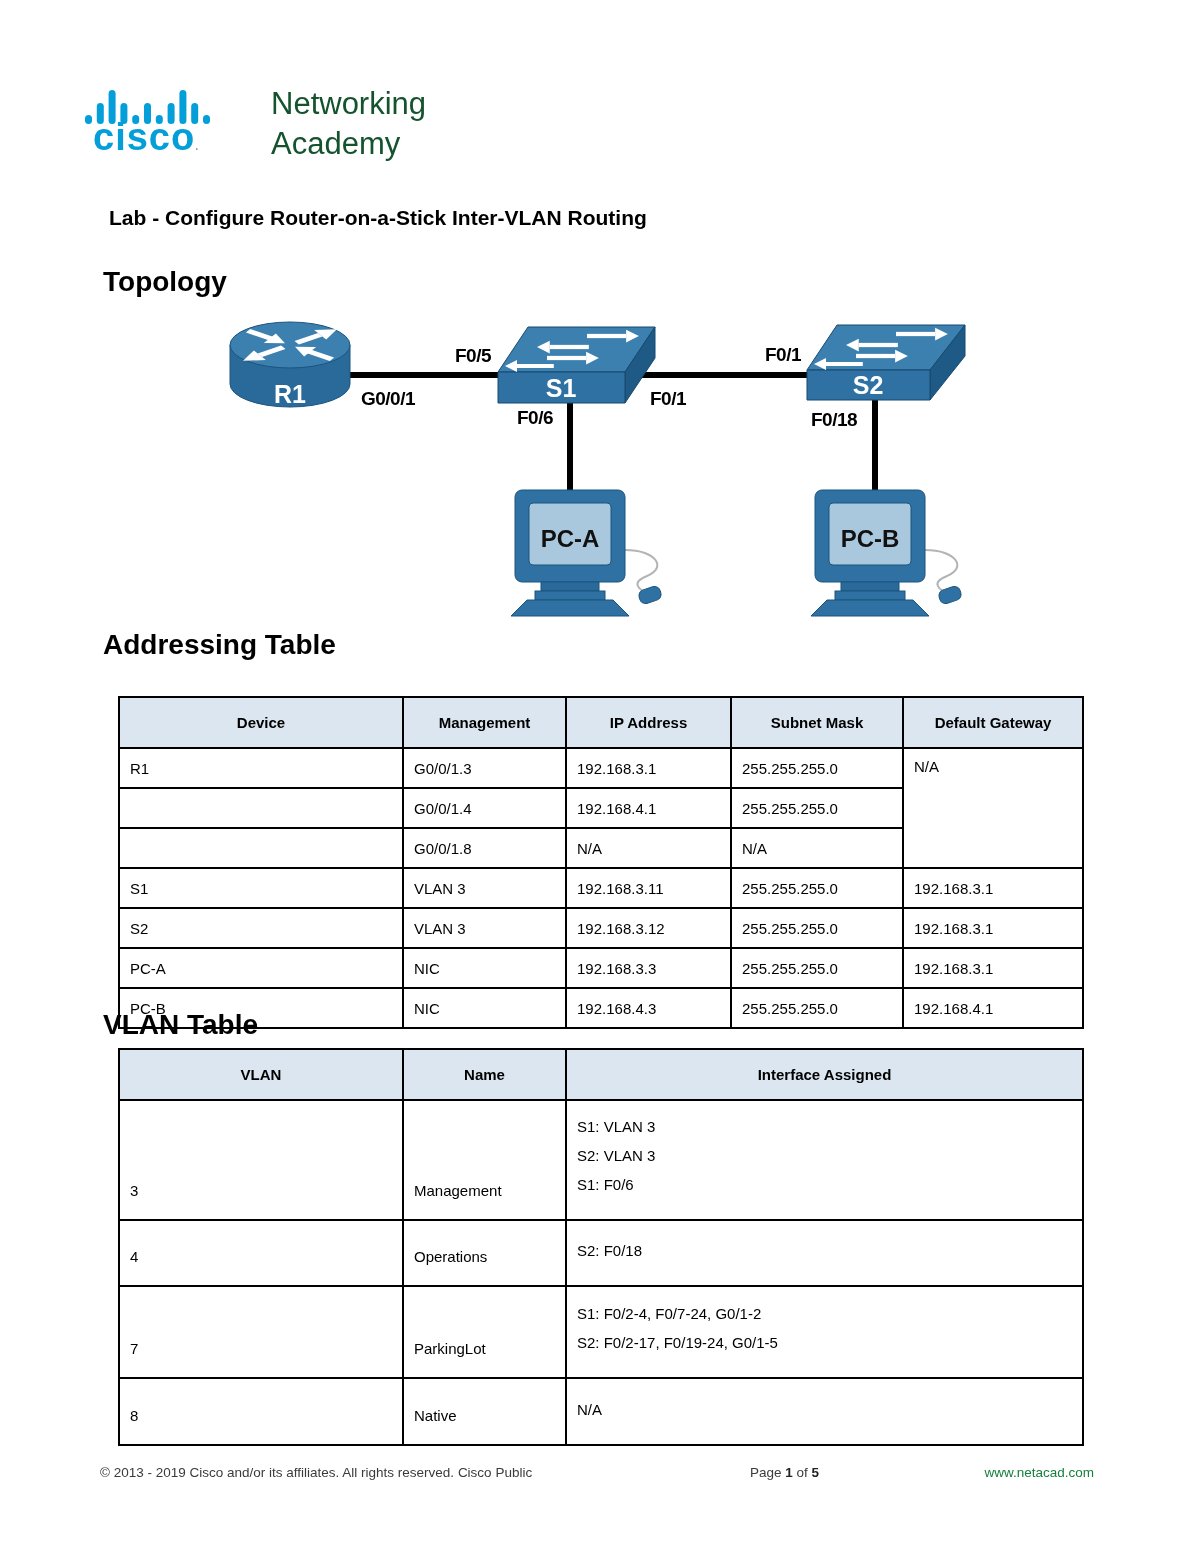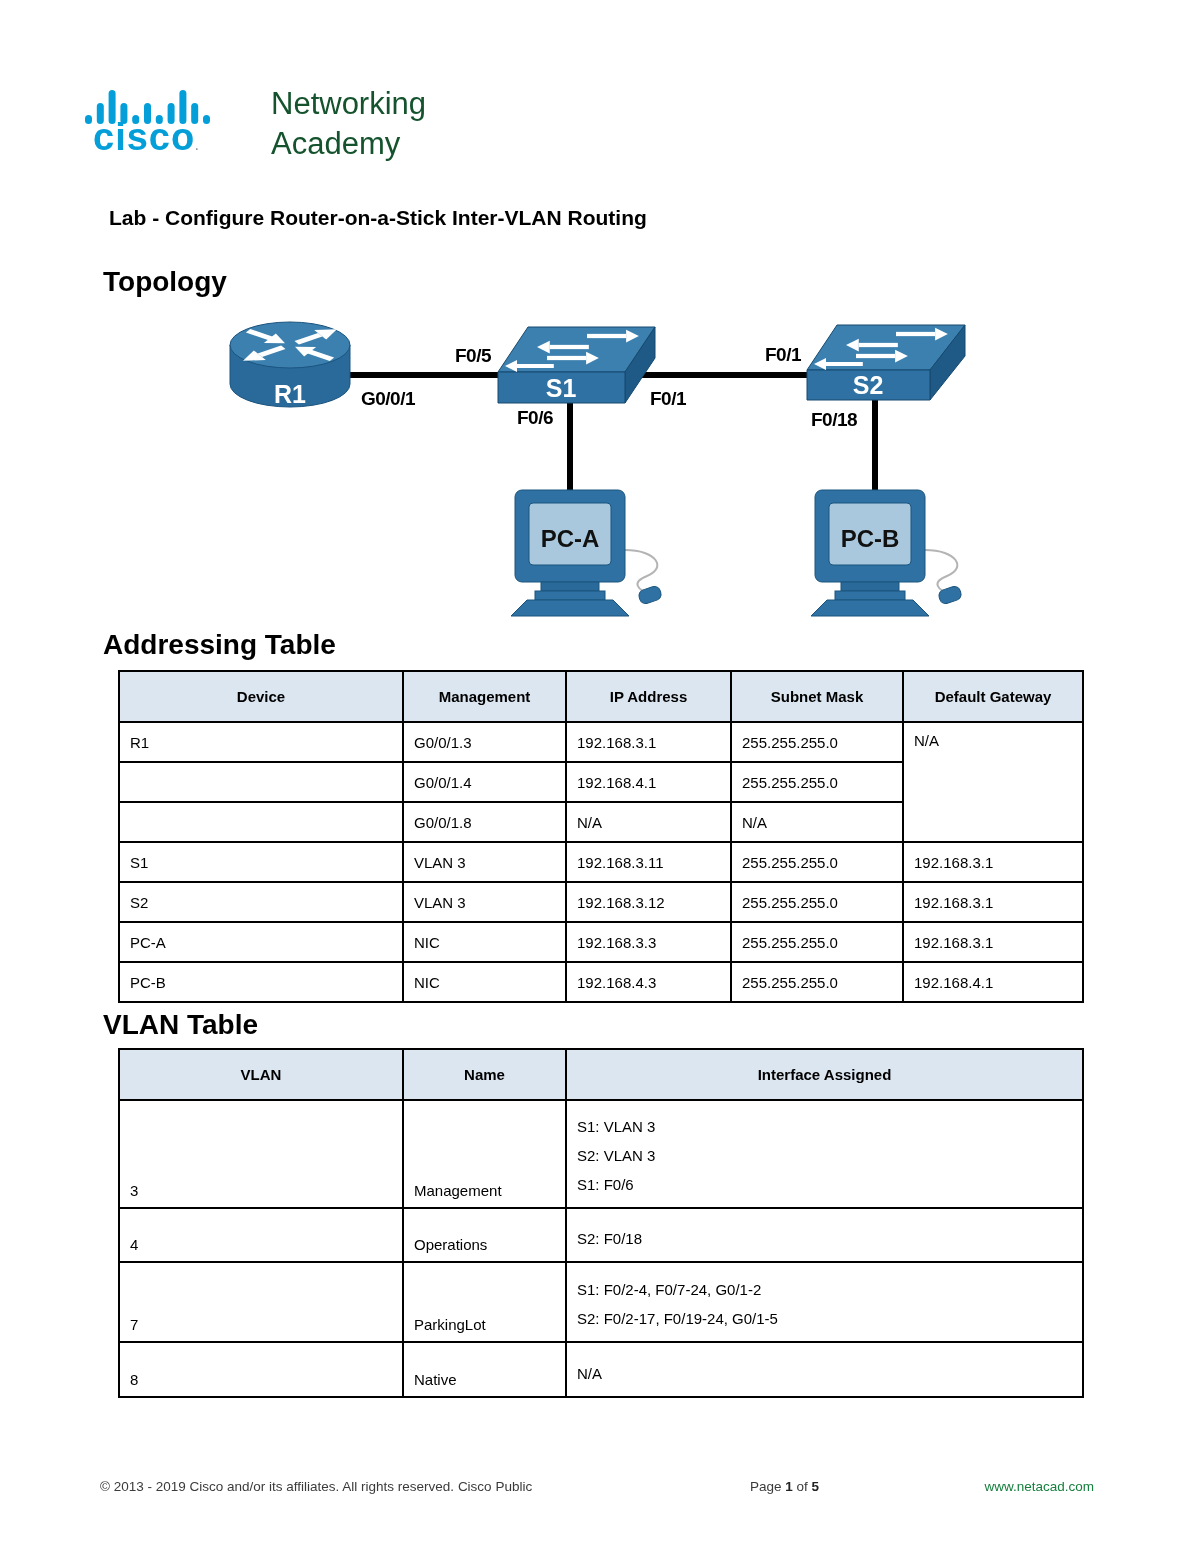--- a/index.html
+++ b/index.html
@@ -20,32 +20,32 @@
   .h-topo { top:266px; } .h-addr { top:629px; } .h-vlan { top:1009px; }
   
   .topo { position:absolute; left:195px; top:300px; }
   .topo text { font-family:"Liberation Sans", sans-serif; }
   .portlbl { font-size:19px; font-weight:bold; fill:#000; letter-spacing:-0.5px; }
   .devlbl  { font-weight:bold; fill:#ffffff; }
   .pclbl   { font-weight:bold; fill:#111; }
   
   table { border-collapse:collapse; table-layout:fixed; position:absolute; left:118px;
           background:#fff; }
-  .addr-table { top:670px; width:964px; }
+  .addr-table { top:696px; width:964px; }
   .vlan-table { top:1048px; width:964px; }
   th, td { border:2px solid #000; font-size:15px; padding:0 10px; }
   th { background:#dce6f1; font-weight:bold; text-align:center; height:49px; }
   .addr-table td { height:38px; vertical-align:middle; text-align:left; }
   .gw-merged { vertical-align:top !important; padding-top:9px !important; }
-  .vlan-table td { vertical-align:bottom; padding-bottom:8px; text-align:left; }
+  .vlan-table td { vertical-align:bottom; padding-bottom:20px; text-align:left; }
   .vlan-table .ifcell { white-space:pre-line; line-height:29px; padding-top:7px; }
   .vr1 td { height:91px; } .vr2 td { height:37px; } .vr3 td { height:63px; } .vr4 td { height:38px; }
   
   .footer { position:absolute; left:100px; top:1465px; width:994px; height:20px;
-            font-size:13.5px; color:#3b3b3b;margin-top:14px; }
+            font-size:13.5px; color:#3b3b3b; }
   .footer .copyright { position:absolute; left:0; top:0; }
   .footer .pageinfo  { position:absolute; left:650px; top:0; }
   .footer .pageinfo b { font-weight:bold; color:#222; }
   .footer .site { position:absolute; right:0; top:0; color:#15803d; text-decoration:none; }
 </style>
 </head>
 <body>
 
 <div class="page">
 

